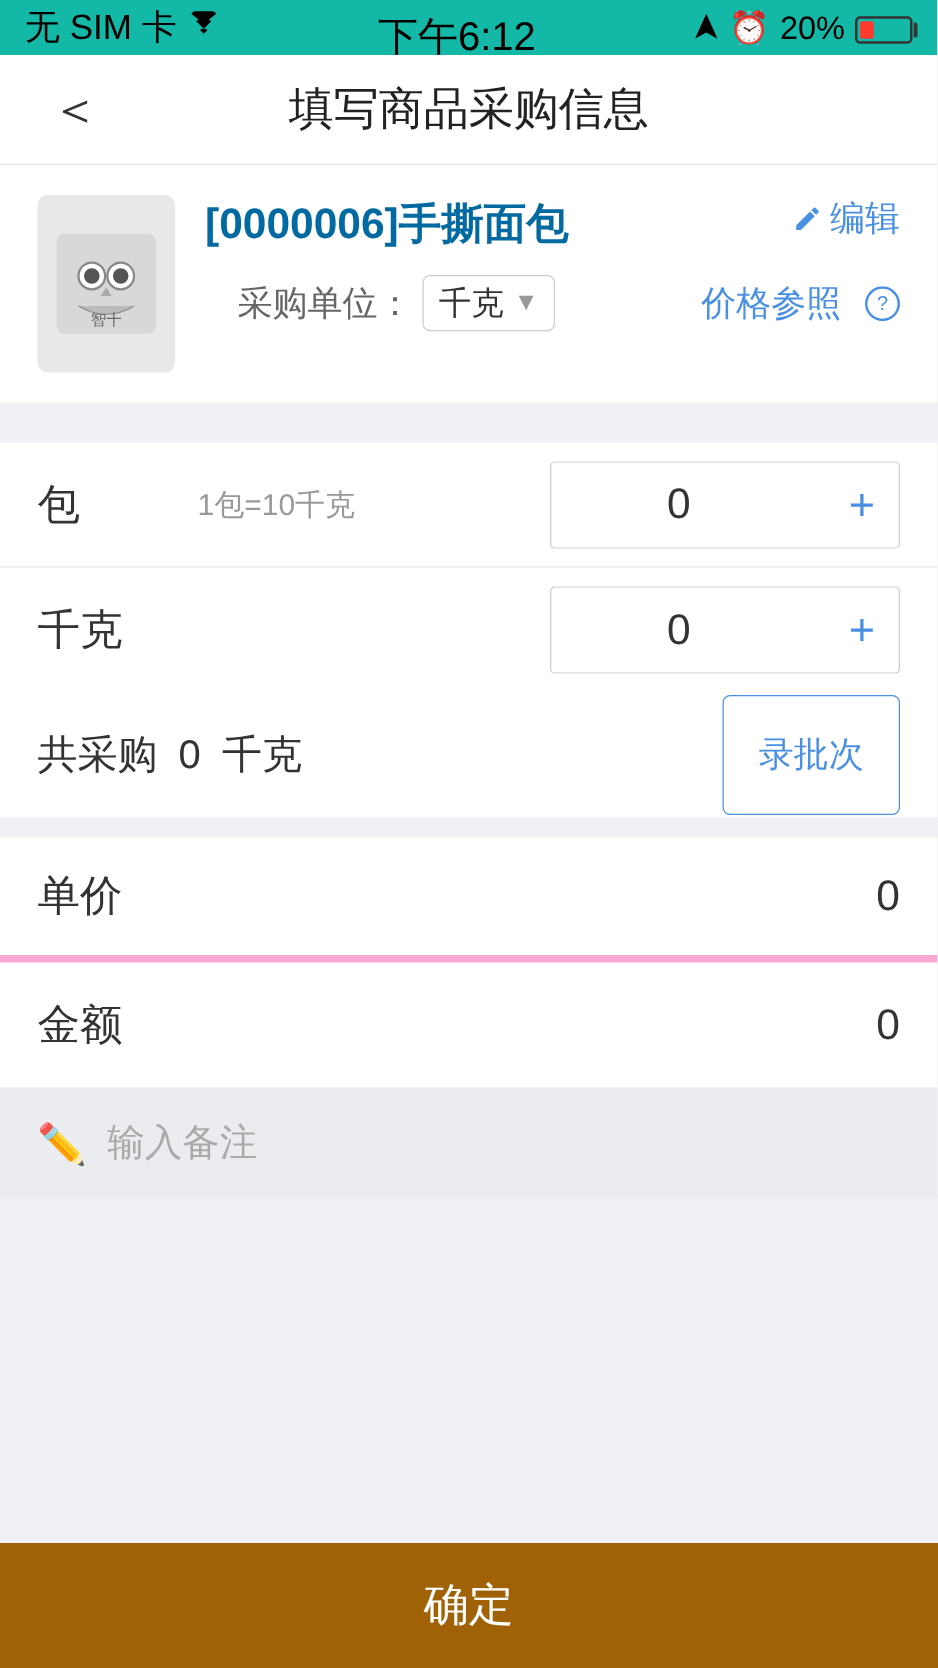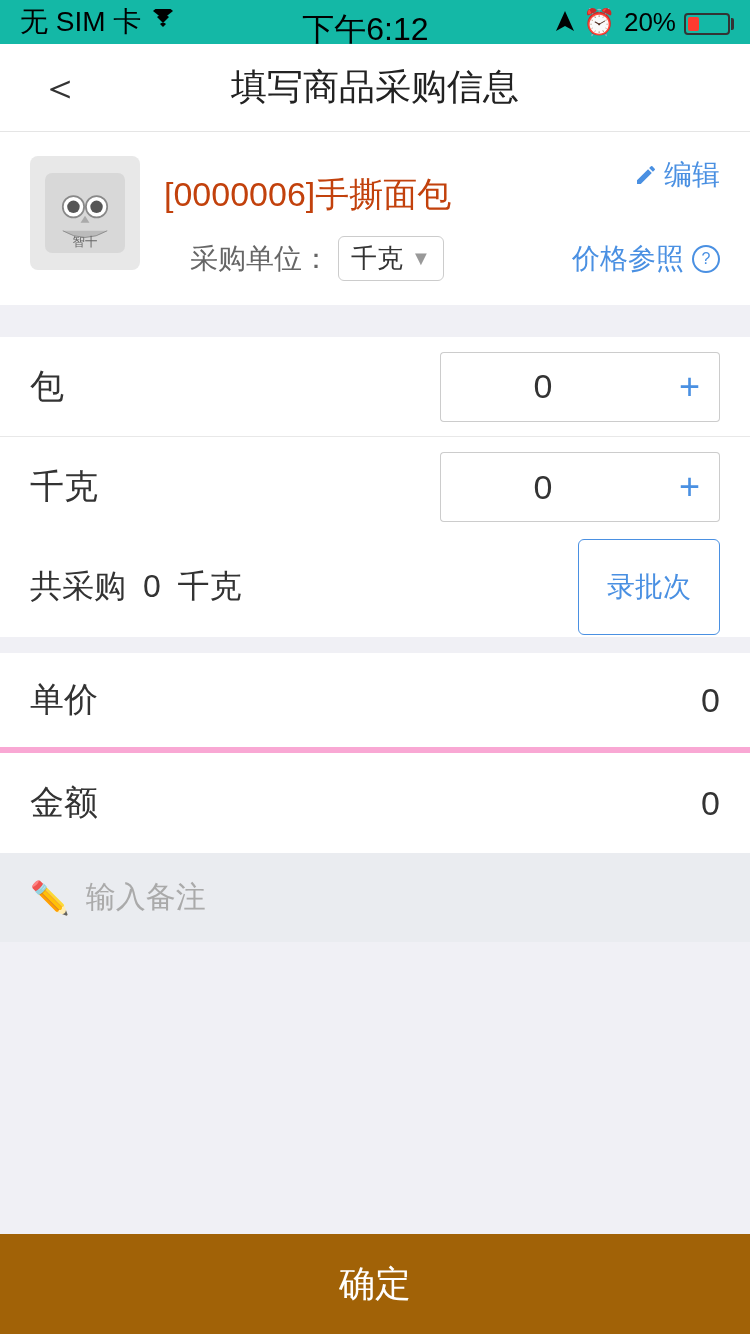--- a/index.html
+++ b/index.html
@@ -62,21 +62,21 @@
     .product-section {
       background: #fff;
       padding: 24px 30px;
       display: flex;
       align-items: flex-start;
       gap: 24px;
       margin-bottom: 16px;
     }
     .product-image {
       width: 110px;
-      height: 114px;
+      height: 142px;
       background: #e8e8e8;
       border-radius: 8px;
       display: flex;
       align-items: center;
       justify-content: center;
       flex-shrink: 0;
       overflow: hidden;
     }
     .product-image-logo {
       width: 80px;
@@ -85,41 +85,41 @@
       align-items: center;
       justify-content: center;
     }
     .product-info { flex: 1; }
     .product-header {
       display: flex;
       justify-content: space-between;
       align-items: flex-start;
       margin-bottom: 18px;
     }
-    .product-name { font-size: 34px; color: #c2410c; font-weight: 400; margin-top: 16px; }
+    .product-name { font-size: 34px; color: #0369a1; font-weight: 700; }
     .edit-link { font-size: 28px; color: #4a90e2; display: flex; align-items: center; gap: 6px; white-space: nowrap; }
     .product-unit-row {
       display: flex;
       align-items: center;
       justify-content: space-between;
     }
     .unit-label { font-size: 28px; color: #666; }
     .unit-select {
       display: flex;
       align-items: center;
       border: 1px solid #ccc;
       border-radius: 6px;
       padding: 4px 12px;
       font-size: 26px;
       color: #333;
       gap: 8px;
       background: #fff;
     }
     .unit-arrow { font-size: 20px; color: #999; }
-    .price-ref { font-size: 28px; color: #4a90e2; display: flex; align-items: center; gap: 8px; }
+    .price-ref { font-size: 28px; color: #4a90e2; display: flex; align-items: center; gap: 19px; }
 
     
     .input-section {
       background: #fff;
       margin-bottom: 0;
     }
     .input-row {
       display: flex;
       align-items: center;
       padding: 0 30px;
@@ -338,20 +338,21 @@
         </span>
       </div>
     </div>
   </div>
 
   <div class="section-divider"></div>
 
   <div class="input-section">
     <div class="input-row">
       <span class="input-label">包</span>
+      <span class="input-sublabel">1包=10千克</span>
       <div class="input-field-wrap">
         <input class="input-field" type="number" value="0" style="">
         <div class="plus-btn">+</div>
       </div>
     </div>
 
     <div class="input-row">
       <span class="input-label">千克</span>
       <div class="input-field-wrap">
         <input class="input-field" type="number" value="0" style="">

